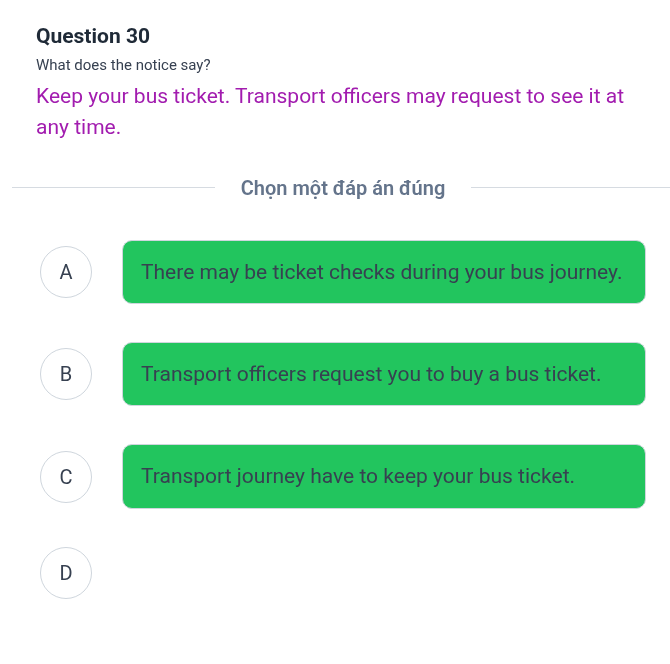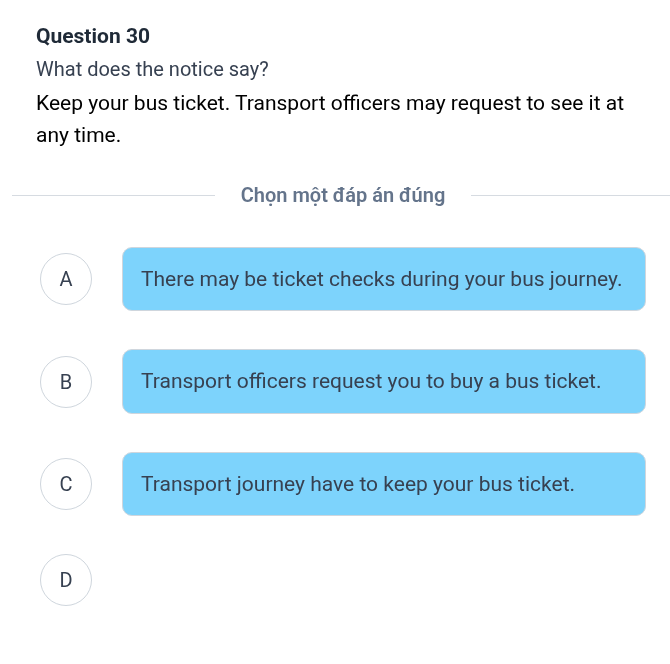--- a/index.html
+++ b/index.html
@@ -13,28 +13,28 @@
     .question-header {
       margin-bottom: 4px;
     }
     .question-number {
       font-weight: 700;
       font-size: 21px;
       color: #1f2a37;
       margin-bottom: 6px;
     }
     .question-text {
-      font-size: 20px;
+      font-size: 15px;
       color: #374151;
       line-height: 1.5;
       margin-bottom: 2px;
     }
     .notice-text {
       font-size: 21px;
-      color: #000000;
+      color: #a21caf;
       line-height: 1.5;
       margin-bottom: 28px;
     }
     .instruction-row {
       display: flex;
       align-items: center;
       margin: 0 -20px 28px -20px;
     }
     .instruction-line {
       flex: 1;
@@ -72,21 +72,21 @@
       cursor: pointer;
     }
     .option-box {
       flex: 1;
       border: 1px solid #cfd6dd;
       border-radius: 10px;
       padding: 16px 18px;
       font-size: 21px;
       color: #374151;
       line-height: 1.45;
-      background: #7dd3fc;
+      background: #22c55e;
       cursor: pointer;
       min-height: 58px;
       display: flex;
       align-items: center;
     }
   </style>
 </head>
 <body>
 
 <div class="question-header">

